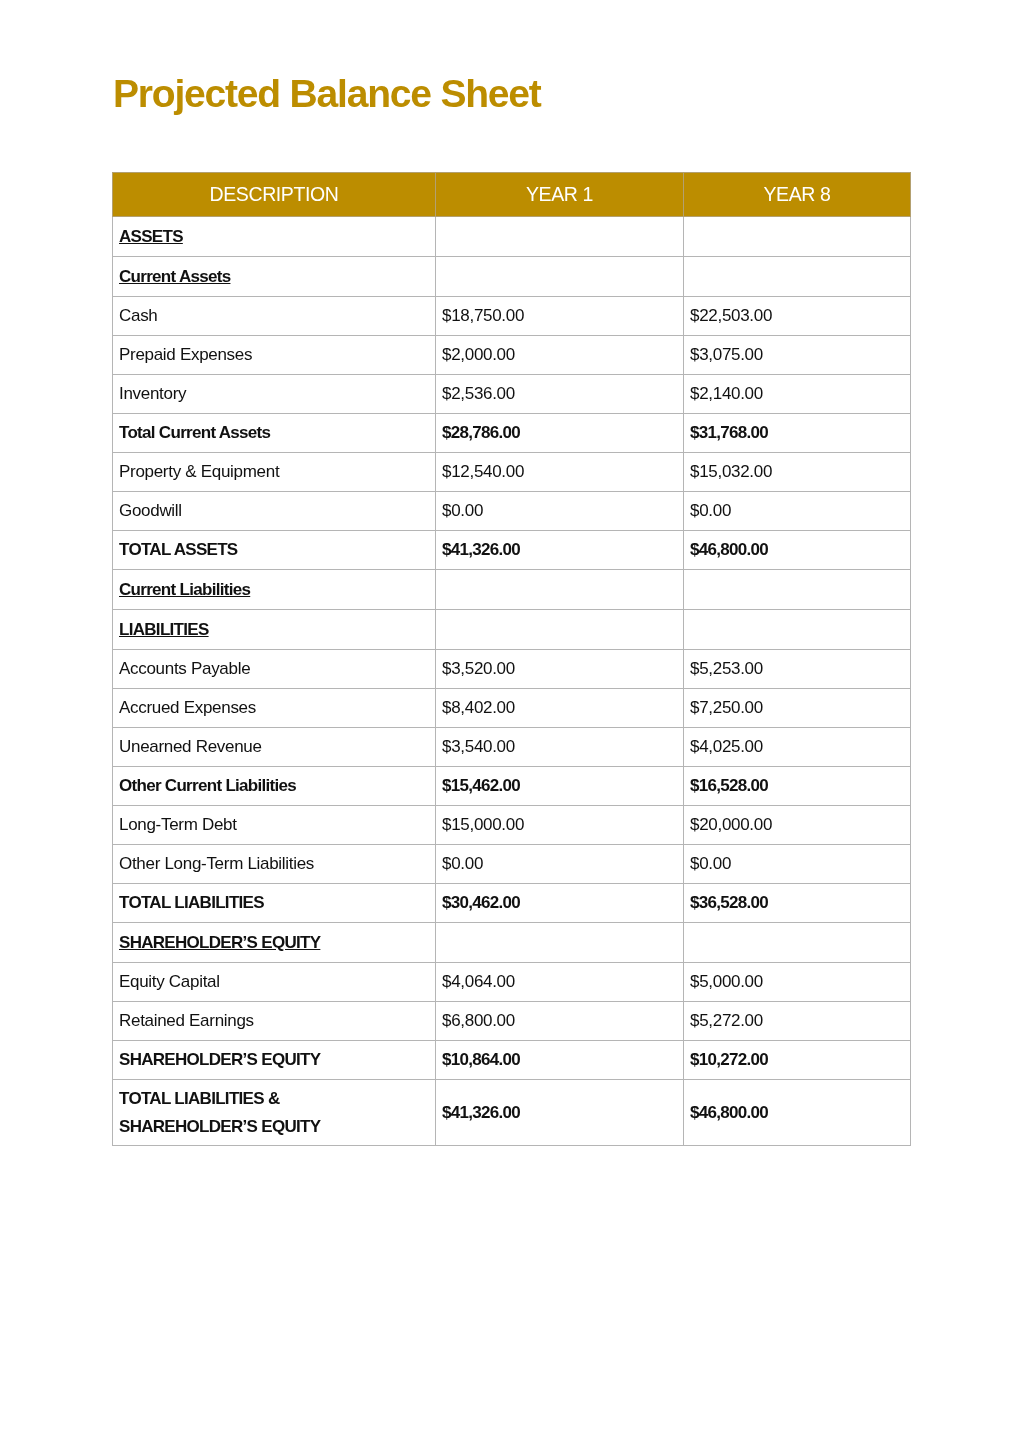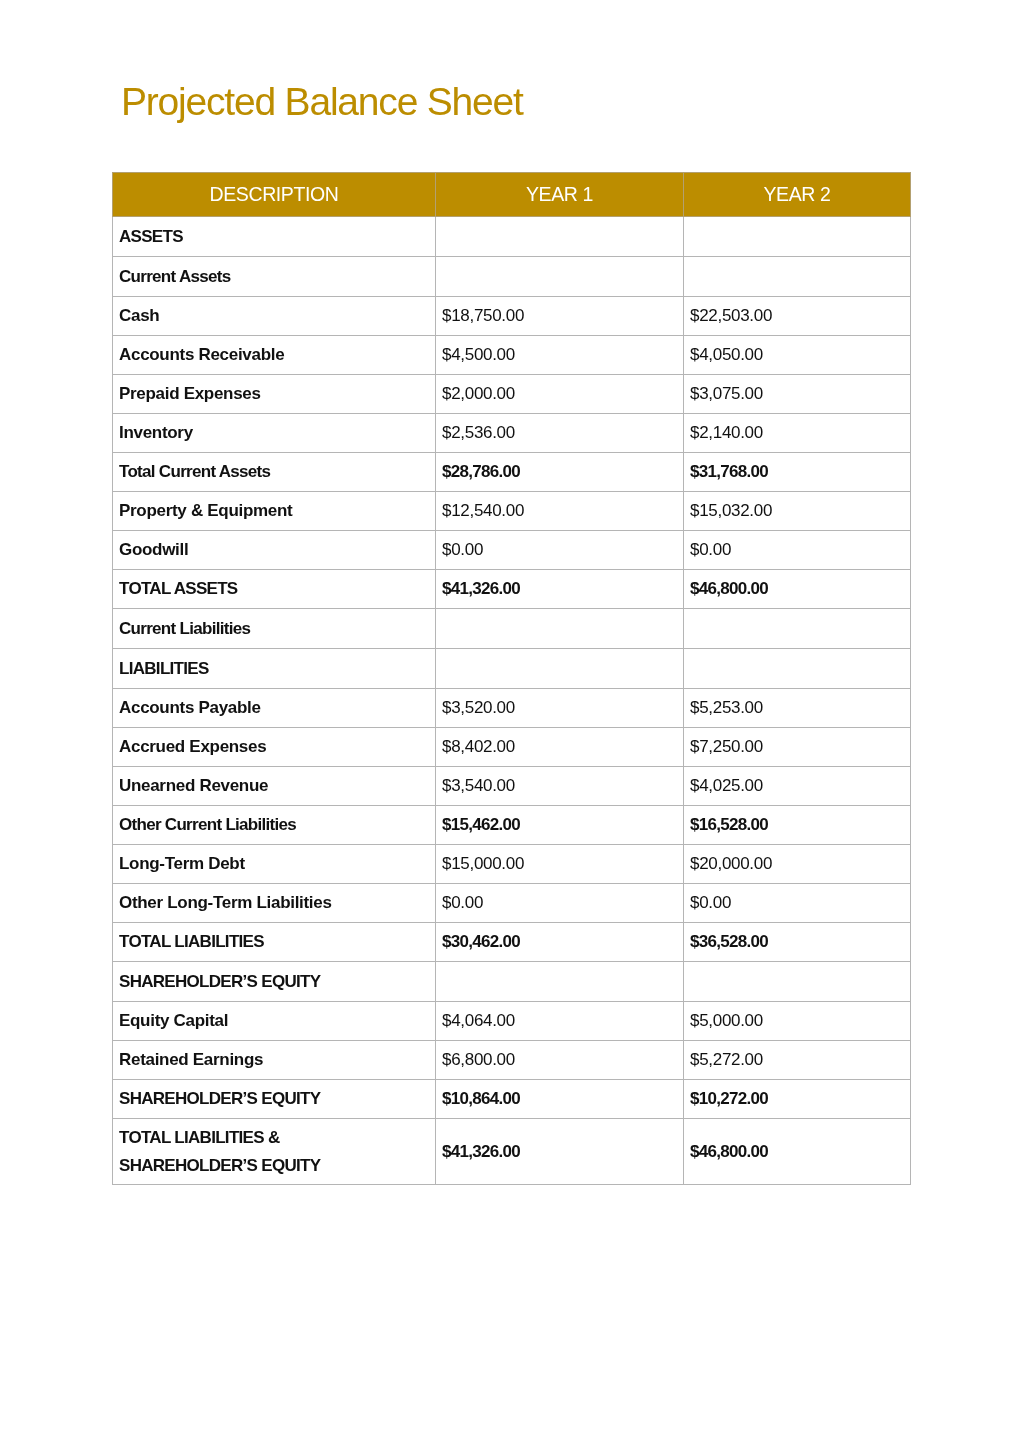--- a/index.html
+++ b/index.html
@@ -1,82 +1,77 @@
 <!DOCTYPE html>
 <html><head>
   <meta charset="utf-8">
   <style>
     html, body { margin: 0; padding: 0; background: #ffffff; }
     body { width: 1024px; height: 1446px; position: relative; font-family: "Liberation Sans", sans-serif; color: #111; }
     .title {
       position: absolute; left: 113px; top: 72px;
-      font-size: 39px; font-weight: normal; color: #bc8d00;
-      letter-spacing: -1.2px; margin: 8px;
+      font-size: 39px; font-weight: bold; color: #bc8d00;
+      letter-spacing: -1.2px; margin: 0;
     }
     table.sheet {
       position: absolute; left: 112px; top: 172px;
       width: 798px; border-collapse: collapse; table-layout: fixed;
       font-size: 17px;
     }
     table.sheet col.c1 { width: 323px; }
     table.sheet col.c2 { width: 248px; }
     table.sheet col.c3 { width: 227px; }
     table.sheet th {
       background: #bc8d00; color: #ffffff; font-weight: normal;
       font-size: 19.5px; height: 43px; border: 1px solid #b3a070;
       text-align: center; letter-spacing: -0.4px; padding: 0;
     }
     table.sheet td {
       border: 1px solid #b5b5b5; height: 38px; padding: 0 6px;
       letter-spacing: -0.3px;
     }
-    table.sheet td.desc { text-align: left; font-weight: bold; }
+    table.sheet td.desc { text-align: left; }
     table.sheet td.num { }
-    table.sheet tr.section td { height: 39px; }
+    table.sheet tr.section td { height: 39px; text-decoration: underline; }
     table.sheet tr.bold td { font-weight: bold; letter-spacing: -0.7px; }
     table.sheet tr.tall td { height: 65px; line-height: 28px; }
   </style>
 </head>
 <body>
 
 <h1 class="title">Projected Balance Sheet</h1>
 
 <table class="sheet">
   <colgroup>
       <col class="c1">
       <col class="c2">
       <col class="c3">
     </colgroup>
   <thead>
     <tr>
       <th>DESCRIPTION</th>
       <th>YEAR 1</th>
-      <th>YEAR 2</th>
+      <th>YEAR 8</th>
     </tr>
   </thead>
   <tbody>
     <tr class="section bold">
       <td class="desc">ASSETS</td>
       <td class="num"></td>
       <td class="num"></td>
     </tr>
     <tr class="section bold">
       <td class="desc">Current Assets</td>
       <td class="num"></td>
       <td class="num"></td>
     </tr>
     <tr>
       <td class="desc">Cash</td>
       <td class="num">$18,750.00</td>
       <td class="num">$22,503.00</td>
-    </tr>
-    <tr>
-      <td class="desc">Accounts Receivable</td>
-      <td class="num">$4,500.00</td>
-      <td class="num">$4,050.00</td>
     </tr>
     <tr>
       <td class="desc">Prepaid Expenses</td>
       <td class="num">$2,000.00</td>
       <td class="num">$3,075.00</td>
     </tr>
     <tr>
       <td class="desc">Inventory</td>
       <td class="num">$2,536.00</td>
       <td class="num">$2,140.00</td>

